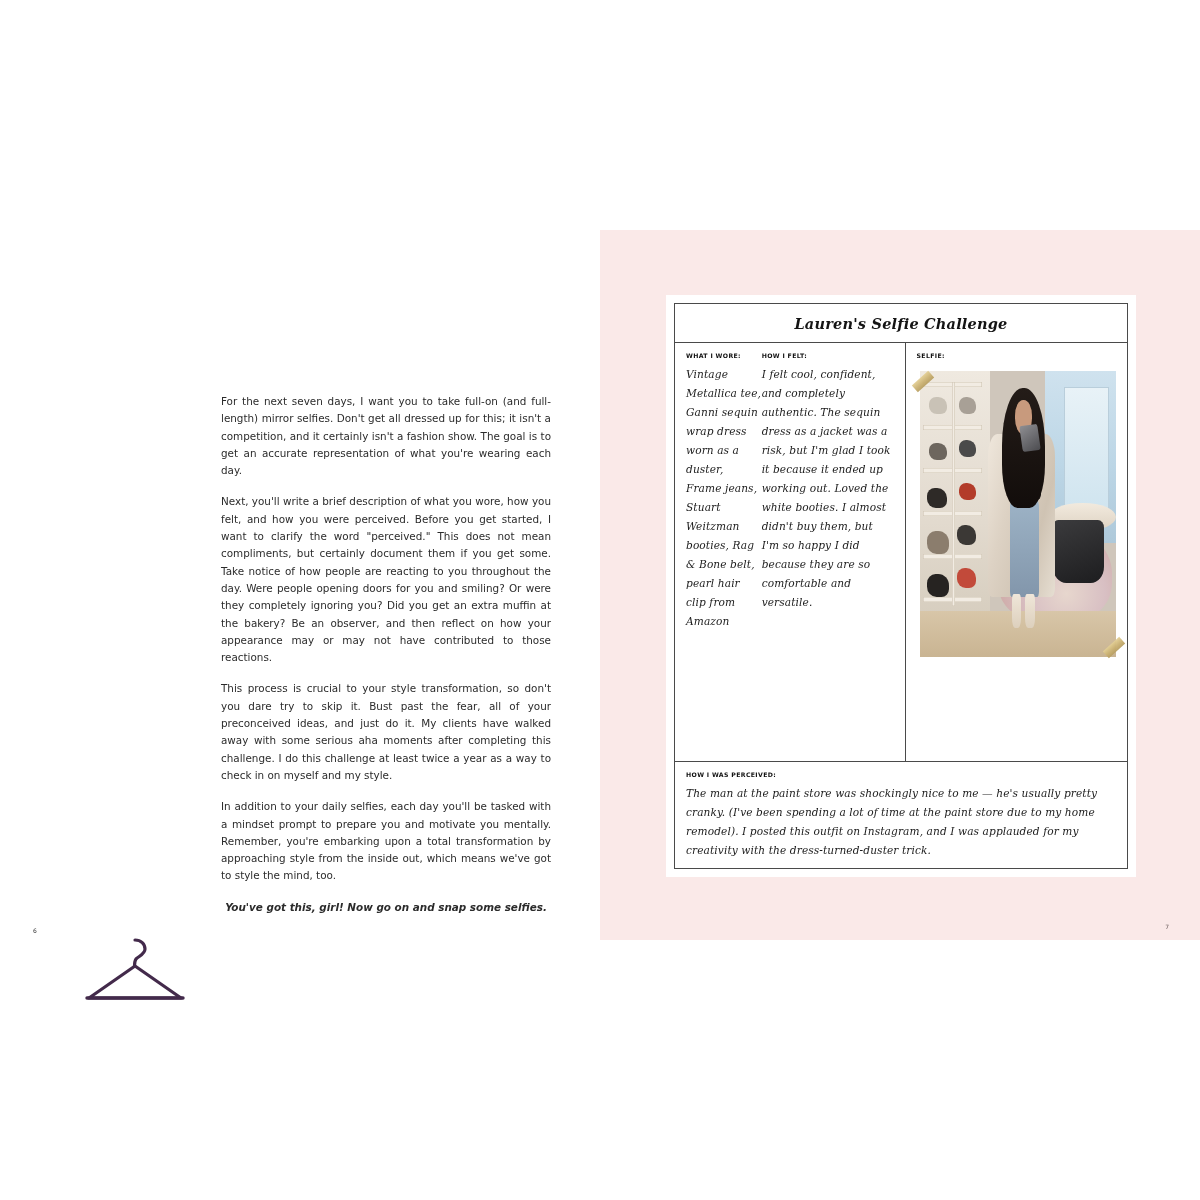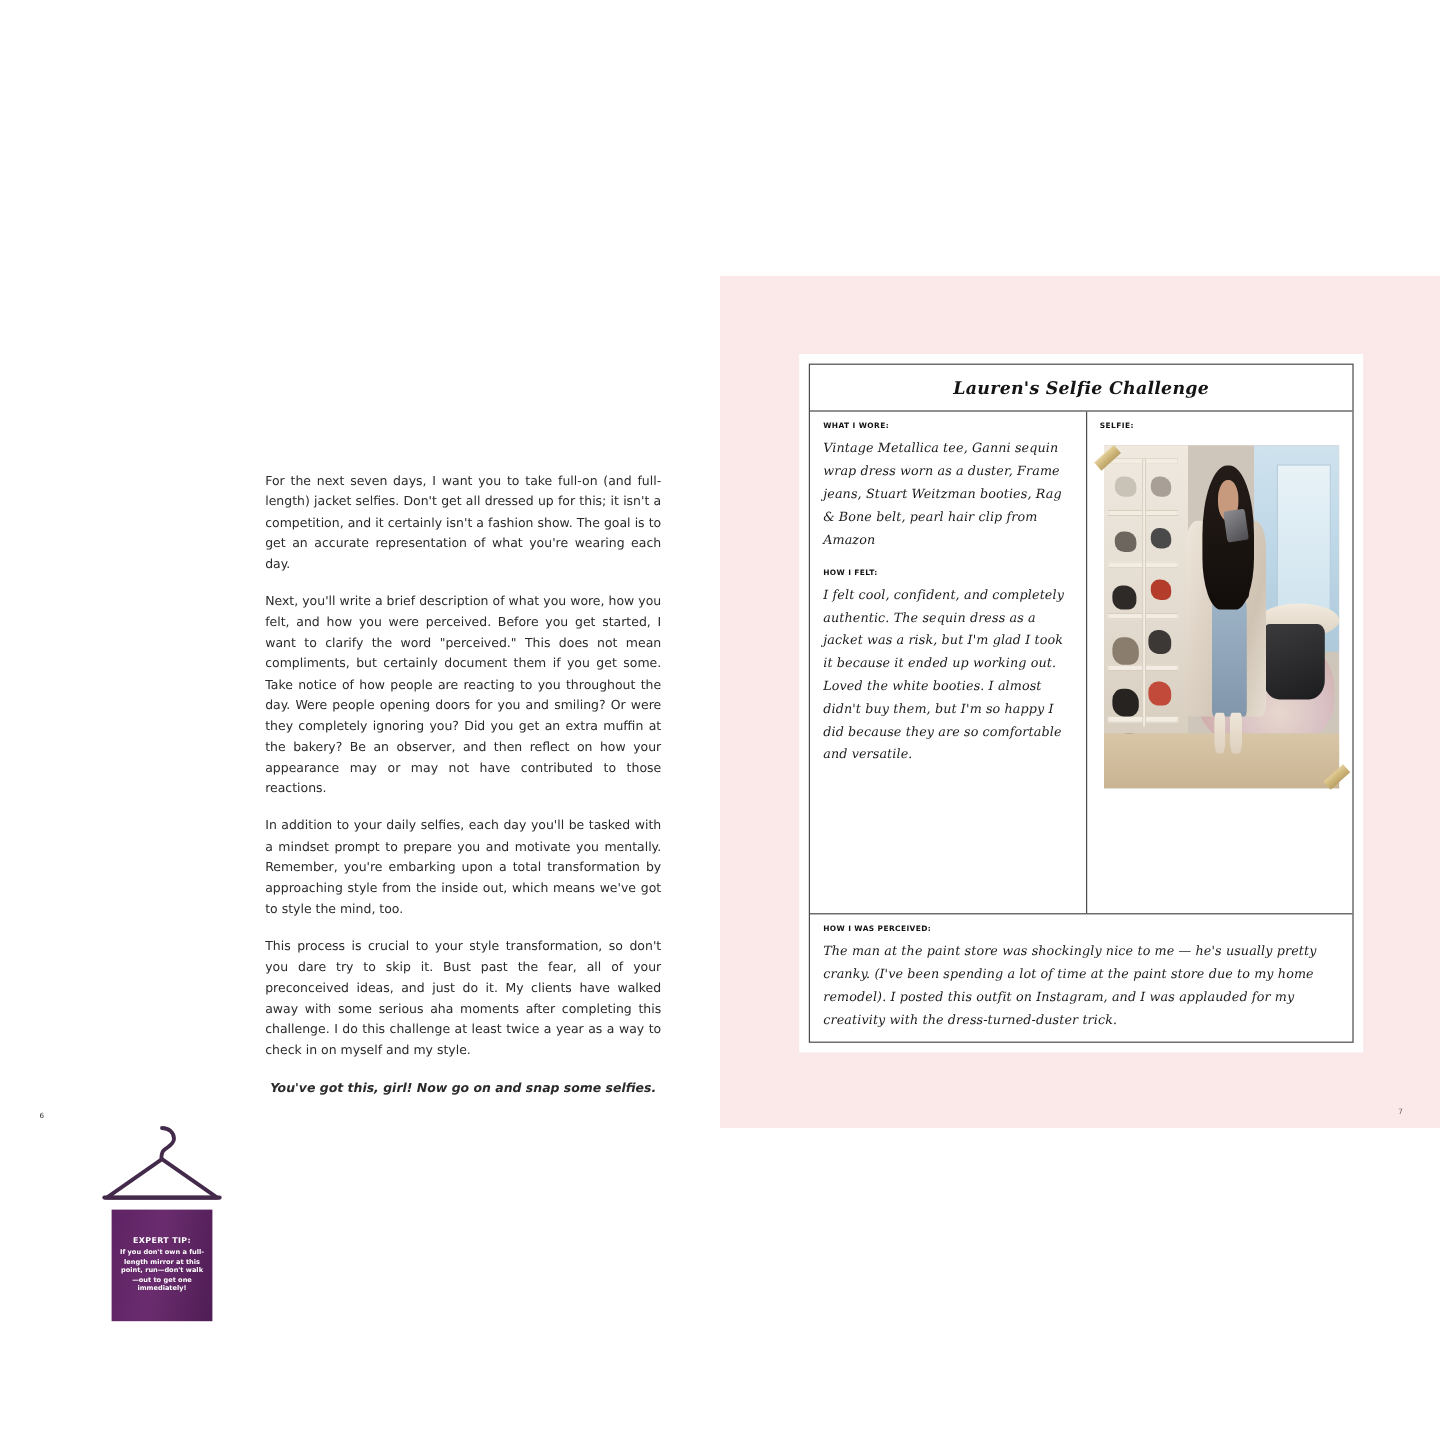--- a/index.html
+++ b/index.html
@@ -171,21 +171,20 @@
     flex: 1 1 auto;
     border-bottom: 1.2px solid #4a4a4a;
     min-height: 0;
   }
   #col-left {
     width: 51%;
     border-right: 1.2px solid #4a4a4a;
     box-sizing: border-box;
     padding: 9px 11px 6px 11px;
     display: flex;
-    flex-direction: column;
   }
   #col-right {
     width: 49%;
     box-sizing: border-box;
     padding: 9px 10px 6px 11px;
     position: relative;
   }
   .field-label {
     font-family: "DejaVu Sans", sans-serif;
     font-weight: 700;
@@ -278,37 +277,33 @@
 </style>
 </head>
 <body>
 
 <div id="spread">
 
   <div id="left-page">
 
 
     <div id="body-column">
-      <p class="para">For the next seven days, I want you to take full-on (and full-length) jacket selfies. Don't get all dressed up for this; it isn't a competition, and it certainly isn't a fashion show. The goal is to get an accurate representation of what you're wearing each day.</p>
+      <p class="para">For the next seven days, I want you to take full-on (and full-length) mirror selfies. Don't get all dressed up for this; it isn't a competition, and it certainly isn't a fashion show. The goal is to get an accurate representation of what you're wearing each day.</p>
       <p class="para">Next, you'll write a brief description of what you wore, how you felt, and how you were perceived. Before you get started, I want to clarify the word "perceived." This does not mean compliments, but certainly document them if you get some. Take notice of how people are reacting to you throughout the day. Were people opening doors for you and smiling? Or were they completely ignoring you? Did you get an extra muffin at the bakery? Be an observer, and then reflect on how your appearance may or may not have contributed to those reactions.</p>
+      <p class="para">This process is crucial to your style transformation, so don't you dare try to skip it. Bust past the fear, all of your preconceived ideas, and just do it. My clients have walked away with some serious aha moments after completing this challenge. I do this challenge at least twice a year as a way to check in on myself and my style.</p>
       <p class="para">In addition to your daily selfies, each day you'll be tasked with a mindset prompt to prepare you and motivate you mentally. Remember, you're embarking upon a total transformation by approaching style from the inside out, which means we've got to style the mind, too.</p>
-      <p class="para">This process is crucial to your style transformation, so don't you dare try to skip it. Bust past the fear, all of your preconceived ideas, and just do it. My clients have walked away with some serious aha moments after completing this challenge. I do this challenge at least twice a year as a way to check in on myself and my style.</p>
       <p class="para closing">You've got this, girl! Now go on and snap some selfies.</p>
     </div>
 
     <div id="hanger-graphic">
       <svg id="hanger-svg" viewBox="0 0 120 90">
         <path d="M60 10 C 66 10, 70 14, 70 19 C 70 24, 64 26, 61 29 C 59.5 31, 59.5 33, 59.5 36" fill="none" stroke="#432a4b" stroke-width="3.2" stroke-linecap="round"></path>
         <path d="M60 36 L 14 68 L 106 68 Z" fill="none" stroke="#432a4b" stroke-width="3.2" stroke-linejoin="round"></path>
         <line x1="12" y1="68" x2="108" y2="68" stroke="#432a4b" stroke-width="3.4" stroke-linecap="round"></line>
       </svg>
-      <div id="tip-banner">
-        <div id="tip-heading">EXPERT TIP:</div>
-        <div id="tip-body">If you don't own a full-length mirror at this point, run—don't walk—out to get one immediately!</div>
-      </div>
     </div>
 
     <div id="page-number-left">6</div>
   </div>
 
   <div id="right-page">
 
     <div id="worksheet-card">
       <div id="worksheet-frame">
 

